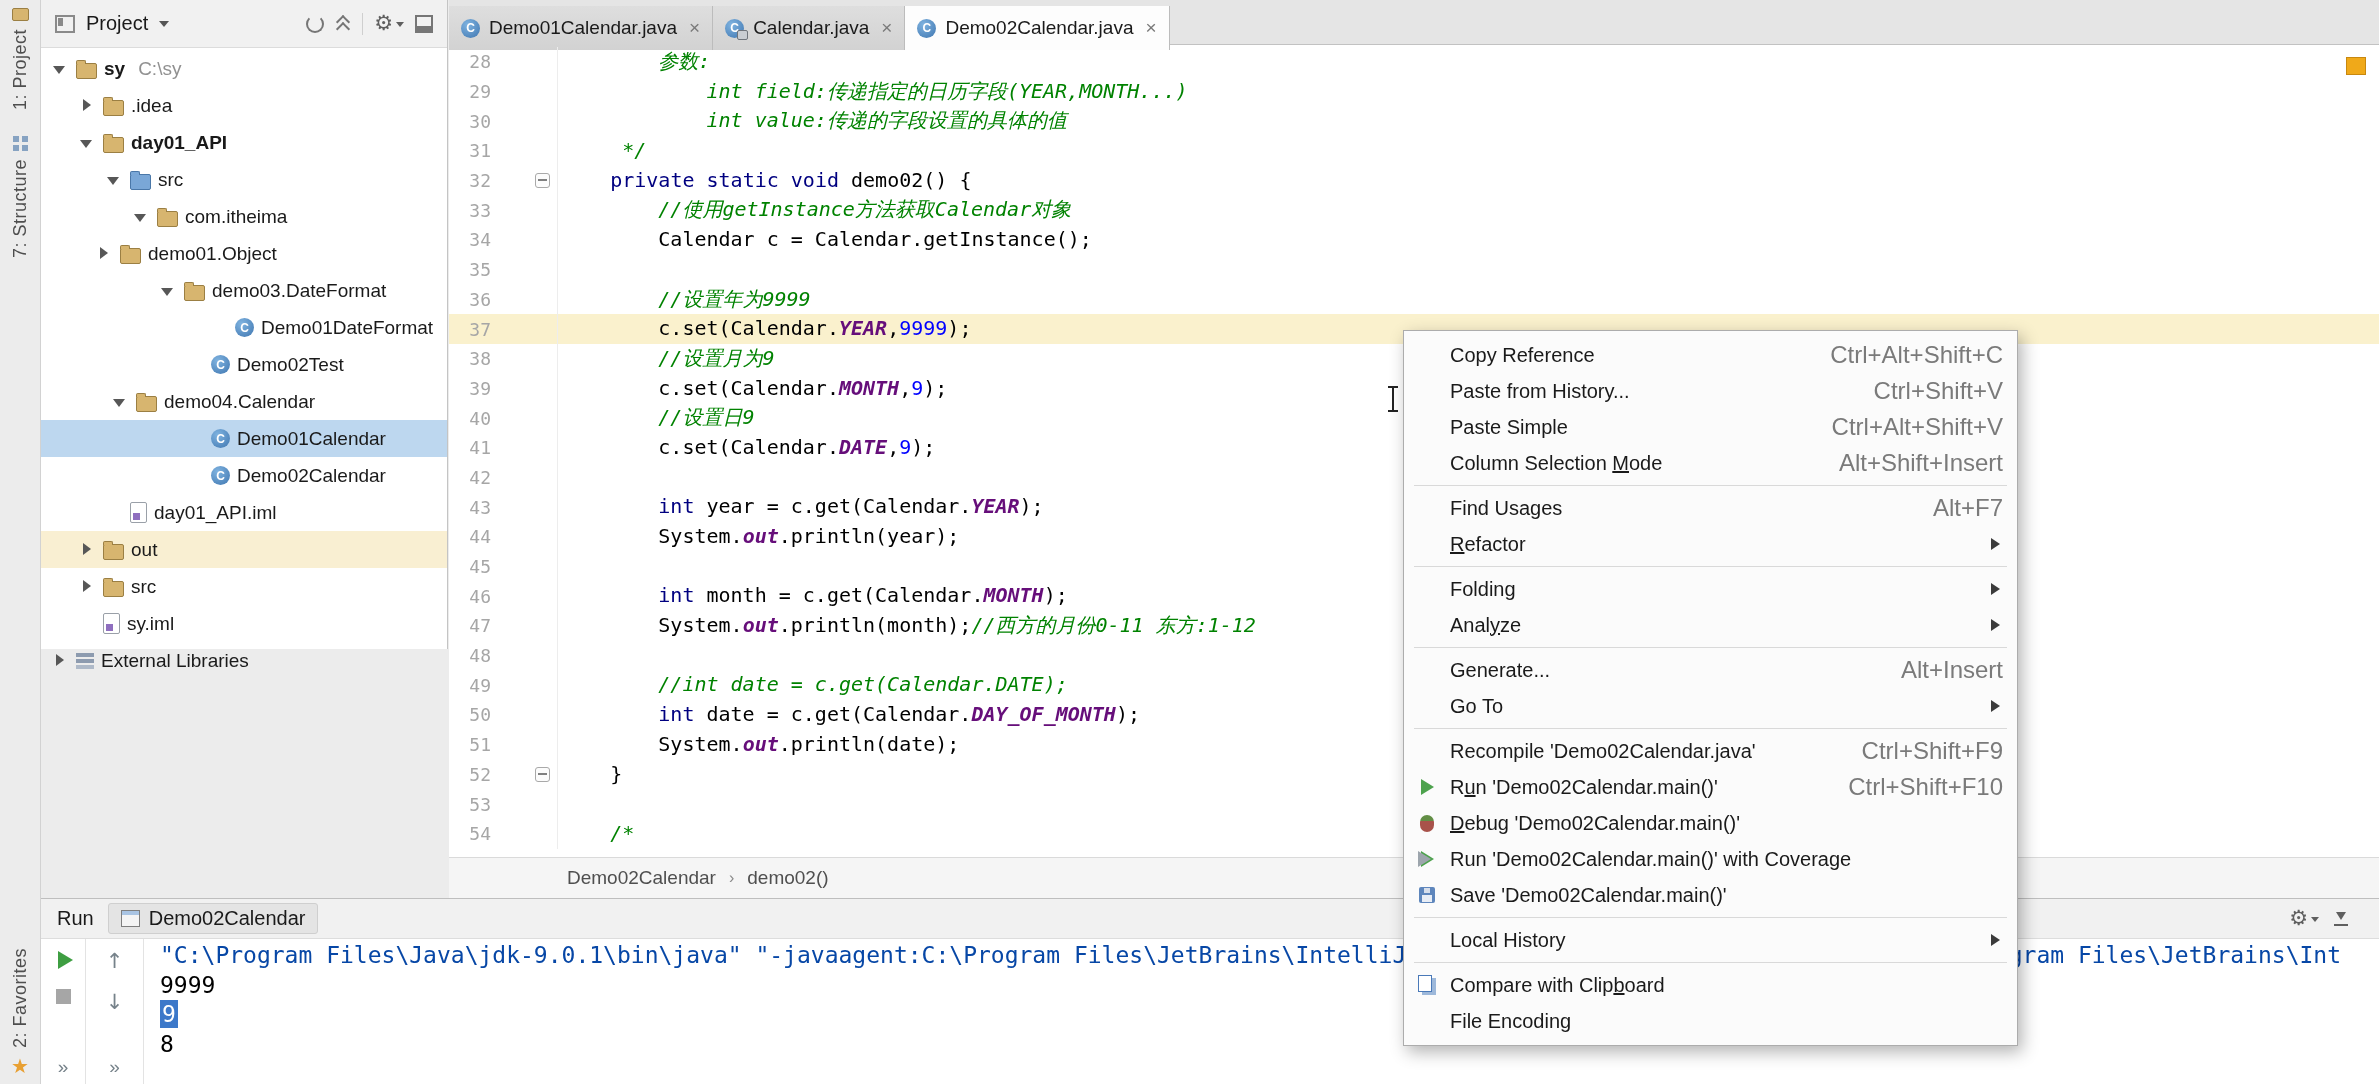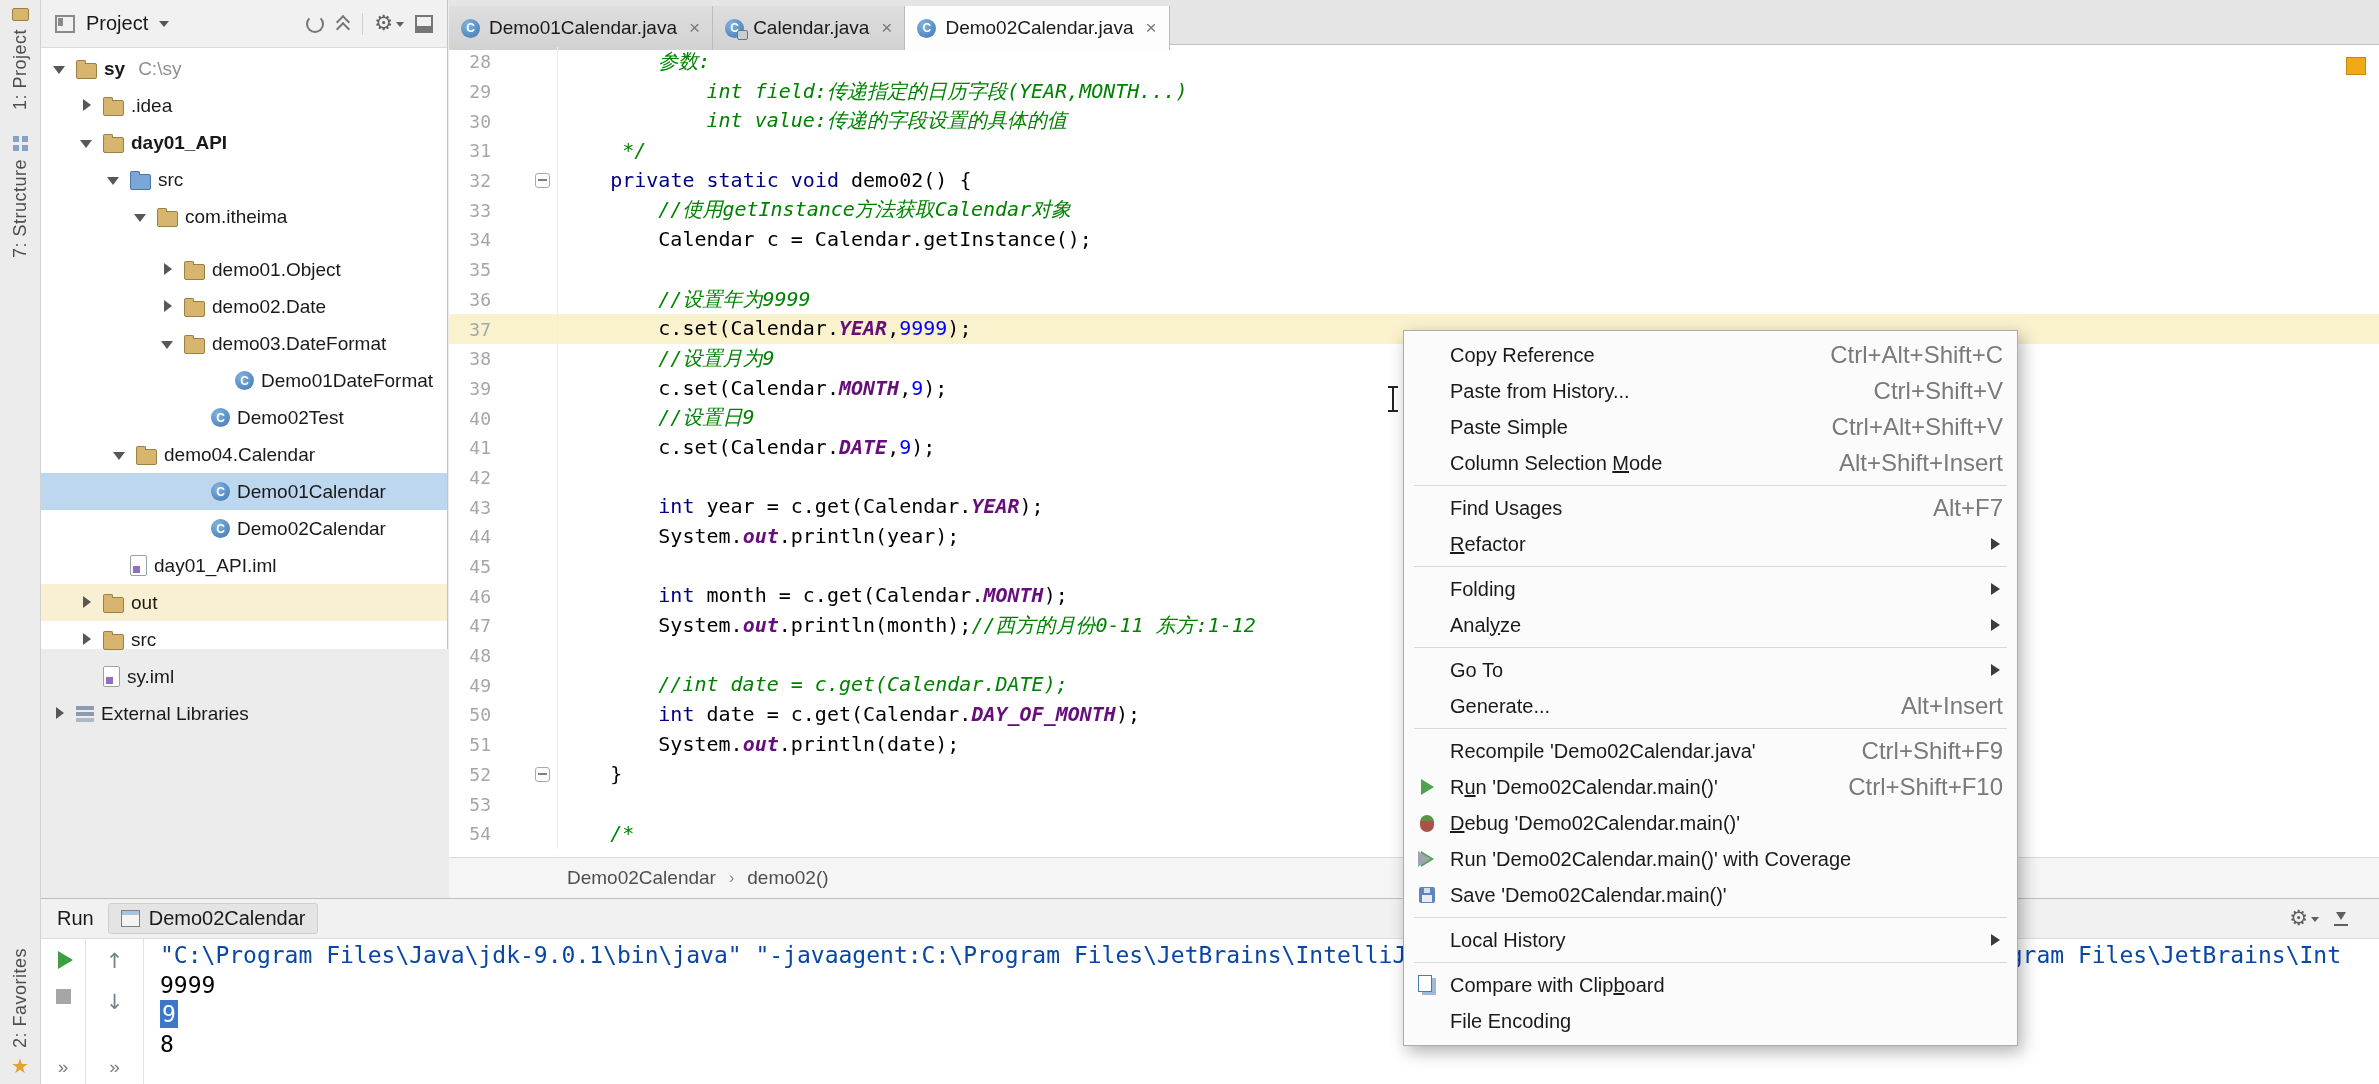--- a/index.html
+++ b/index.html
@@ -203,29 +203,24 @@
         <div class="tree-row" style="padding-left: 64px;">
           <span class="chev open"></span>
           <span class="tic tic-folder-src"></span>
           <span class="tlabel">src</span>
         </div>
         <div class="tree-row" style="padding-left: 91px;">
           <span class="chev open"></span>
           <span class="tic tic-package"></span>
           <span class="tlabel">com.itheima</span>
         </div>
-        <div class="tree-row" style="padding-left: 118px; margin-top: 16px;">
+        <div class="tree-row" style="padding-left: 54px;">
           <span class="chev closed"></span>
           <span class="tic tic-package"></span>
           <span class="tlabel">demo01.Object</span>
-        </div>
-        <div class="tree-row" style="padding-left: 118px;">
-          <span class="chev closed"></span>
-          <span class="tic tic-package"></span>
-          <span class="tlabel">demo02.Date</span>
         </div>
         <div class="tree-row" style="padding-left: 118px;">
           <span class="chev open"></span>
           <span class="tic tic-package"></span>
           <span class="tlabel">demo03.DateFormat</span>
         </div>
         <div class="tree-row" style="padding-left: 145px; margin-left: 24px;">
           <span class="chev none"></span>
           <span class="tic tic-class"></span>
           <span class="tlabel">Demo01DateFormat</span>
@@ -523,28 +518,28 @@
         <span class="mright arrow"></span>
       </div>
       <div class="menu-item">
         <span class="micon"></span>
         <span class="mlabel">Anal<span class="mn">y</span>ze</span>
         <span class="mright arrow"></span>
       </div>
       <div class="menu-sep"></div>
       <div class="menu-item">
         <span class="micon"></span>
+        <span class="mlabel">Generate...</span>
+        <span class="mright">Alt+Insert</span>
+      </div>
+      <div class="menu-item">
+        <span class="micon"></span>
         <span class="mlabel">Go To</span>
         <span class="mright arrow"></span>
       </div>
-      <div class="menu-item">
-        <span class="micon"></span>
-        <span class="mlabel">Generate...</span>
-        <span class="mright">Alt+Insert</span>
-      </div>
       <div class="menu-sep"></div>
       <div class="menu-item">
         <span class="micon"></span>
         <span class="mlabel">Recompile 'Demo02Calendar.java'</span>
         <span class="mright">Ctrl+Shift+F9</span>
       </div>
       <div class="menu-item">
         <span class="micon ">
           <span class="mi-run"></span>
         </span>

